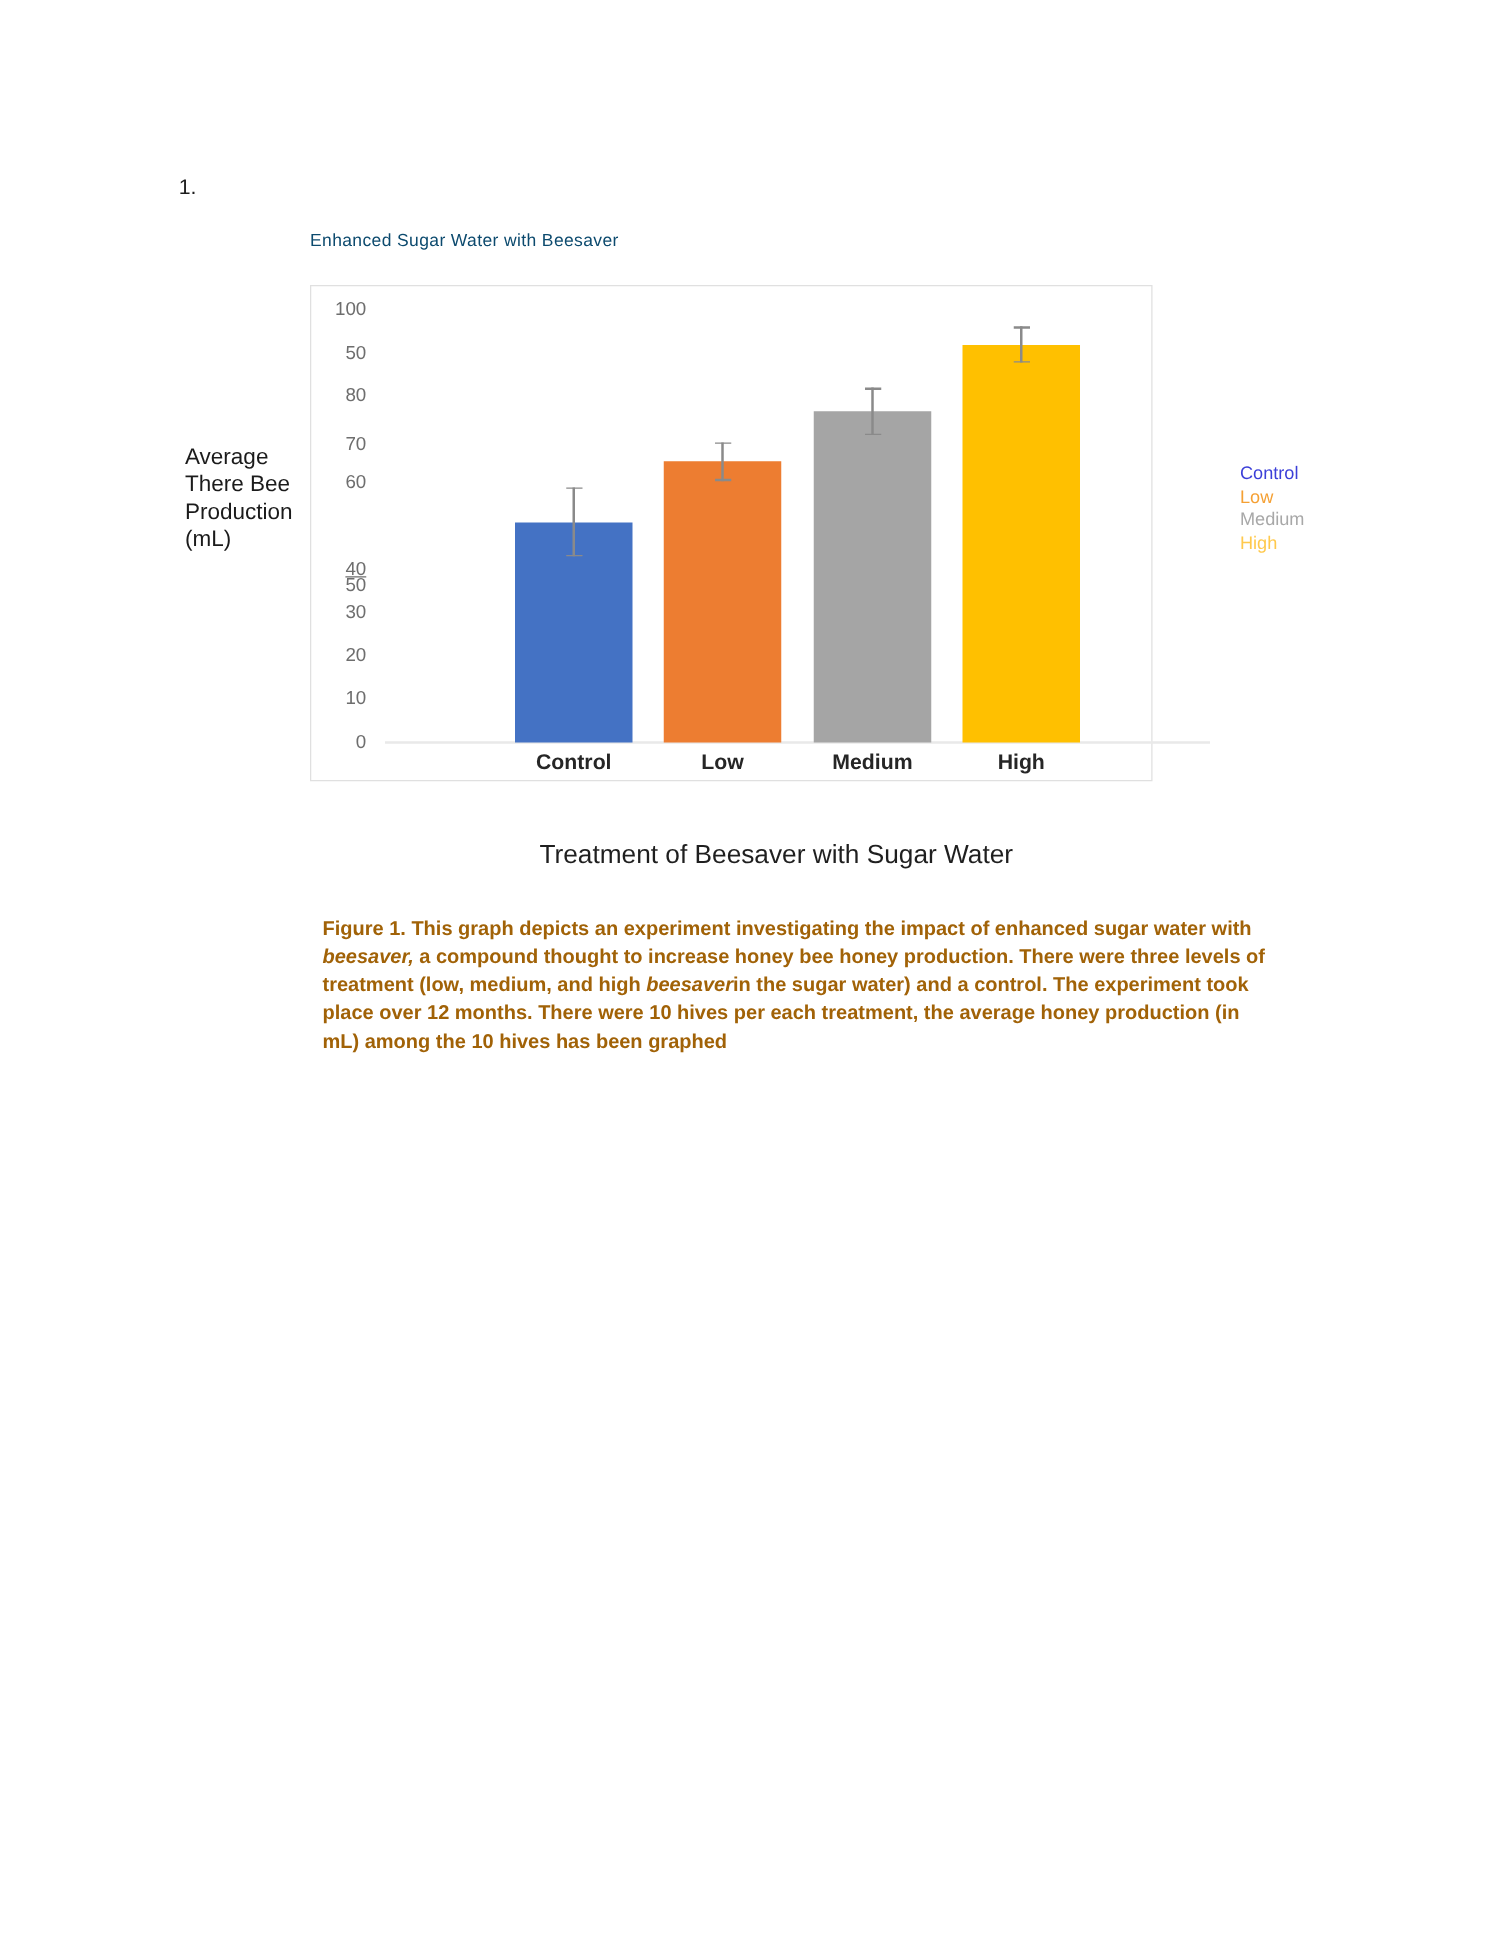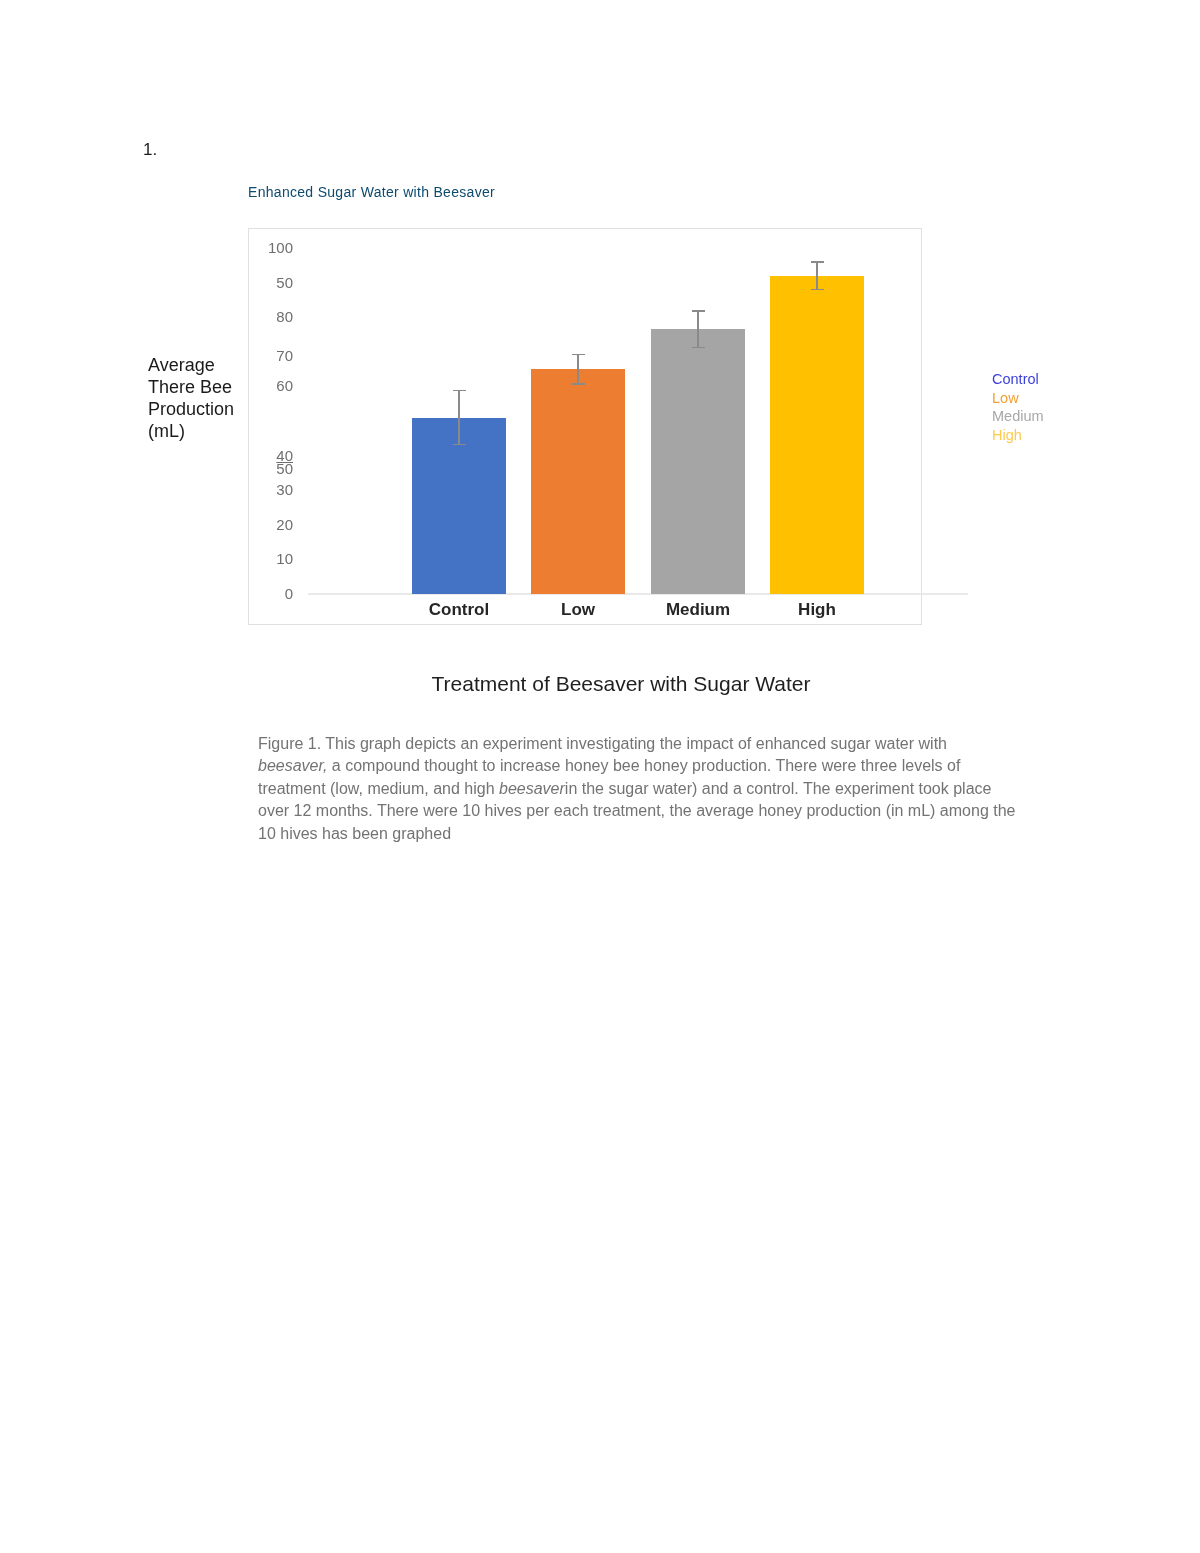--- a/index.html
+++ b/index.html
@@ -103,21 +103,22 @@
     font-size: 21px;
     color: #1f1f1f;
     margin-top: 20px;
   }
   .figure-caption {
     position: absolute;
     left: 258px; top: 733px;
     width: 762px;
     font-size: 16px;
     line-height: 22.4px;
-    color: #737373;
+    color: #a16207;
+    font-weight: bold;
   }
   .figure-caption .italic { font-style: italic; }
 </style>
 </head>
 <body>
 
 <div id="page">
 
   <div class="item-number">1.</div>
 

